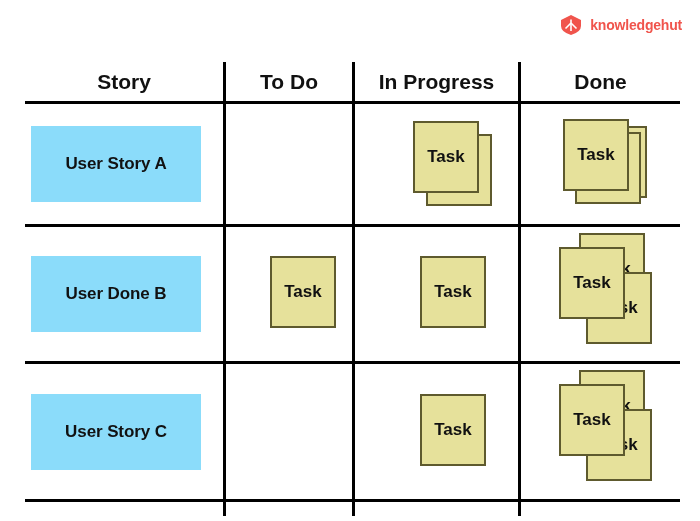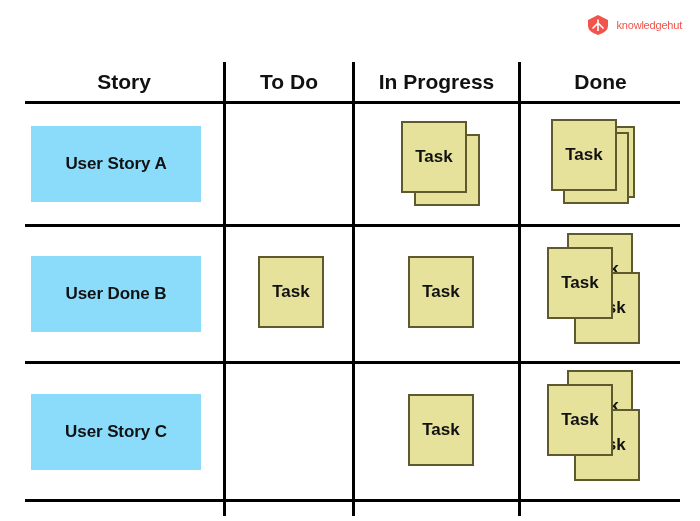--- a/index.html
+++ b/index.html
@@ -23,22 +23,22 @@
     display: flex;
     align-items: center;
     gap: 7px;
   }
   .brand-mark {
     width: 24px;
     height: 22px;
     display: block;
   }
   .brand-text {
-    font-size: 11px;
-    font-weight: normal;
+    font-size: 14px;
+    font-weight: bold;
     color: #F0544C;
     letter-spacing: -0.2px;
     line-height: 1;
   }
 
   
   .board {
     position: absolute;
     left: 0;
     top: 0;
@@ -118,21 +118,21 @@
     justify-content: center;
     font-size: 17px;
     font-weight: bold;
     color: #111111;
     letter-spacing: -0.1px;
   }
 
   
   .stack {
     position: absolute;
-    left: 4px;
+    left: 16px;
     top: 0;
     width: 100%;
     height: 100%;
   }
   .task {
     position: absolute;
     width: 66px;
     height: 72px;
     background: #E6E19B;
     border: 2px solid #5E5A2E;

